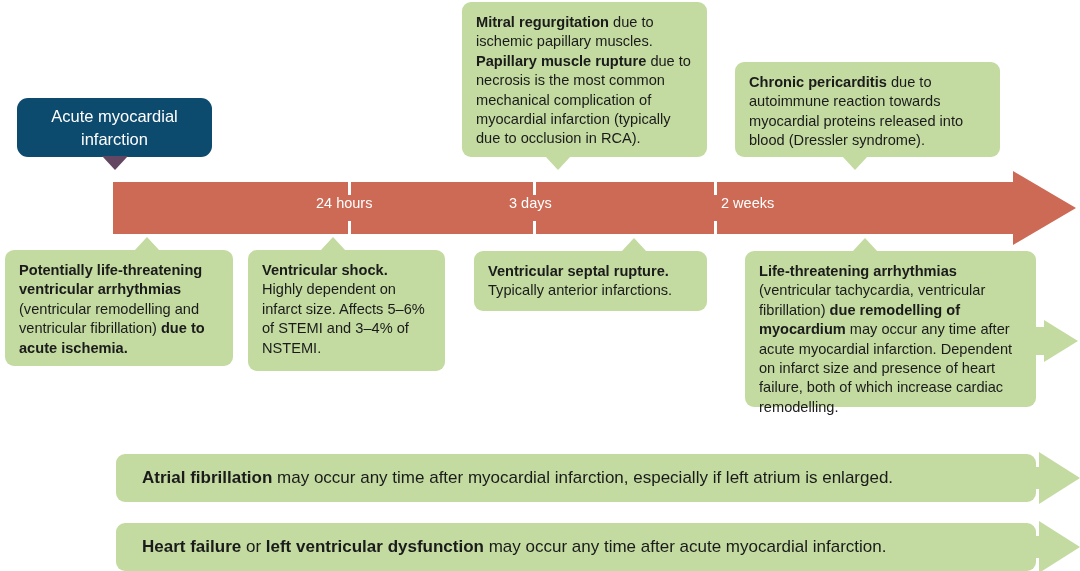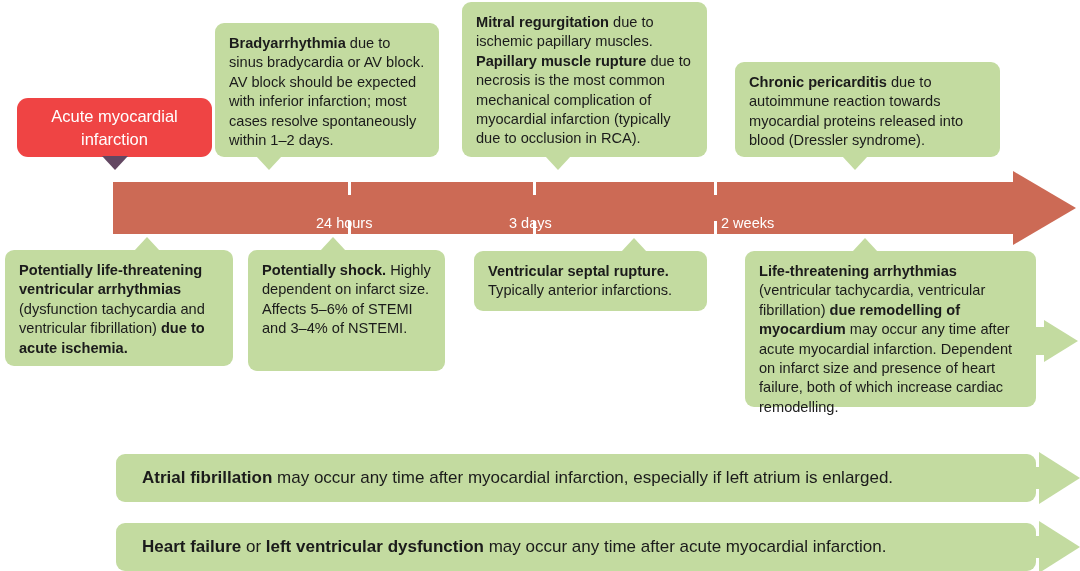--- a/index.html
+++ b/index.html
@@ -50,21 +50,21 @@
     width: 0; height: 0;
     border-left: 13px solid transparent;
     border-right: 13px solid transparent;
     border-bottom: 14px solid #c3dba0;
   }
 
   
   .node-purple {
     position: absolute;
     box-sizing: border-box;
-    background: #ef4444;
+    background: #0c4a6e;
     color: #ffffff;
     border-radius: 11px;
     font-size: 16.5px;
     line-height: 1.35;
     text-align: center;
     display: flex;
     align-items: center;
     justify-content: flex-end;
     padding: 6px 10px;
   }
@@ -111,21 +111,20 @@
   }
   .tick.top { top: 0; height: 13px; }
   .tick.bot { bottom: 0; height: 13px; }
   .tl-label {
     position: absolute;
     top: 14px;
     color: #ffffff;
     font-size: 14.5px;
     line-height: 1;
     white-space: nowrap;
-    margin-top: 20px;
   }
 
   
   .bar {
     position: absolute;
     box-sizing: border-box;
     background: #c3dba0;
     border-radius: 9px;
     font-size: 17px;
     color: #1b1b1b;
@@ -156,23 +155,20 @@
   .side-neck {
     position: absolute;
     background: #c3dba0;
   }
 </style>
 </head>
 <body>
 
 <div id="canvas" data-name="diagram-canvas">
 
-  <div class="box tail-down" data-name="callout-bradyarrhythmia" style="left:215px; top:23px; width:224px; height:134px;">
-    <span class="t" data-name="callout-bradyarrhythmia-text"><b>Bradyarrhythmia</b><span> due to sinus bradycardia or AV block. AV block should be expected with inferior infarction; most cases resolve spontaneously within 1–2 days.</span></span>
-  </div>
 
   <div class="box tail-down" data-name="callout-mitral-regurgitation" style="left:462px; top:2px; width:245px; height:155px;">
     <span class="t" data-name="callout-mitral-regurgitation-text"><b>Mitral regurgitation</b><span> due to ischemic papillary muscles. </span><b>Papillary muscle rupture</b><span> due to necrosis is the most common mechanical complication of myocardial infarction (typically due to occlusion in RCA).</span></span>
   </div>
 
   <div class="box tail-down" data-name="callout-chronic-pericarditis" style="left:735px; top:62px; width:265px; height:95px;">
     <span class="t" data-name="callout-chronic-pericarditis-text"><b>Chronic pericarditis</b><span> due to autoimmune reaction towards myocardial proteins released into blood (Dressler syndrome).</span></span>
   </div>
 
   <div class="node-purple" data-name="start-node-acute-myocardial-infarction" style="left:17px; top:98px; width:195px; height:59px;">
@@ -190,25 +186,25 @@
     <div class="tick top" data-name="timeline-tick-2-top" style="left:420px;"></div>
     <div class="tick bot" data-name="timeline-tick-2-bottom" style="left:420px;"></div>
     <div class="tl-label" data-name="timeline-label-3-days" style="left:396px;">3 days</div>
 
     <div class="tick top" data-name="timeline-tick-3-top" style="left:601px;"></div>
     <div class="tick bot" data-name="timeline-tick-3-bottom" style="left:601px;"></div>
     <div class="tl-label" data-name="timeline-label-2-weeks" style="left:608px;">2 weeks</div>
   </div>
 
   <div class="box tail-up" data-name="callout-ventricular-arrhythmias" style="left:5px; top:250px; width:228px; height:116px;">
-    <span class="t" data-name="callout-ventricular-arrhythmias-text"><b>Potentially life-threatening ventricular arrhythmias</b><span> (dysfunction tachycardia and ventricular fibrillation) </span><b>due to acute ischemia.</b></span>
+    <span class="t" data-name="callout-ventricular-arrhythmias-text"><b>Potentially life-threatening ventricular arrhythmias</b><span> (ventricular remodelling and ventricular fibrillation) </span><b>due to acute ischemia.</b></span>
   </div>
 
   <div class="box tail-up" data-name="callout-cardiogenic-shock" style="left:248px; top:250px; width:197px; height:121px;">
-    <span class="t" data-name="callout-cardiogenic-shock-text"><b>Potentially shock.</b><span> Highly dependent on infarct size. Affects 5–6% of STEMI and 3–4% of NSTEMI.</span></span>
+    <span class="t" data-name="callout-cardiogenic-shock-text"><b>Ventricular shock.</b><span> Highly dependent on infarct size. Affects 5–6% of STEMI and 3–4% of NSTEMI.</span></span>
   </div>
 
   <div class="box tail-up" data-name="callout-ventricular-septal-rupture" style="left:474px; top:251px; width:233px; height:60px;">
     <span class="t" data-name="callout-ventricular-septal-rupture-text"><b>Ventricular septal rupture.</b><span> Typically anterior infarctions.</span></span>
   </div>
 
 
   <div class="box tail-up" data-name="callout-life-threatening-arrhythmias-remodelling" style="left:745px; top:251px; width:291px; height:156px;">
     <span class="t" data-name="callout-remodelling-text"><b>Life-threatening arrhythmias</b><span> (ventricular tachycardia, ventricular fibrillation) </span><b>due remodelling of myocardium</b><span> may occur any time after acute myocardial infarction. Dependent on infarct size and presence of heart failure, both of which increase cardiac remodelling.</span></span>
   </div>

